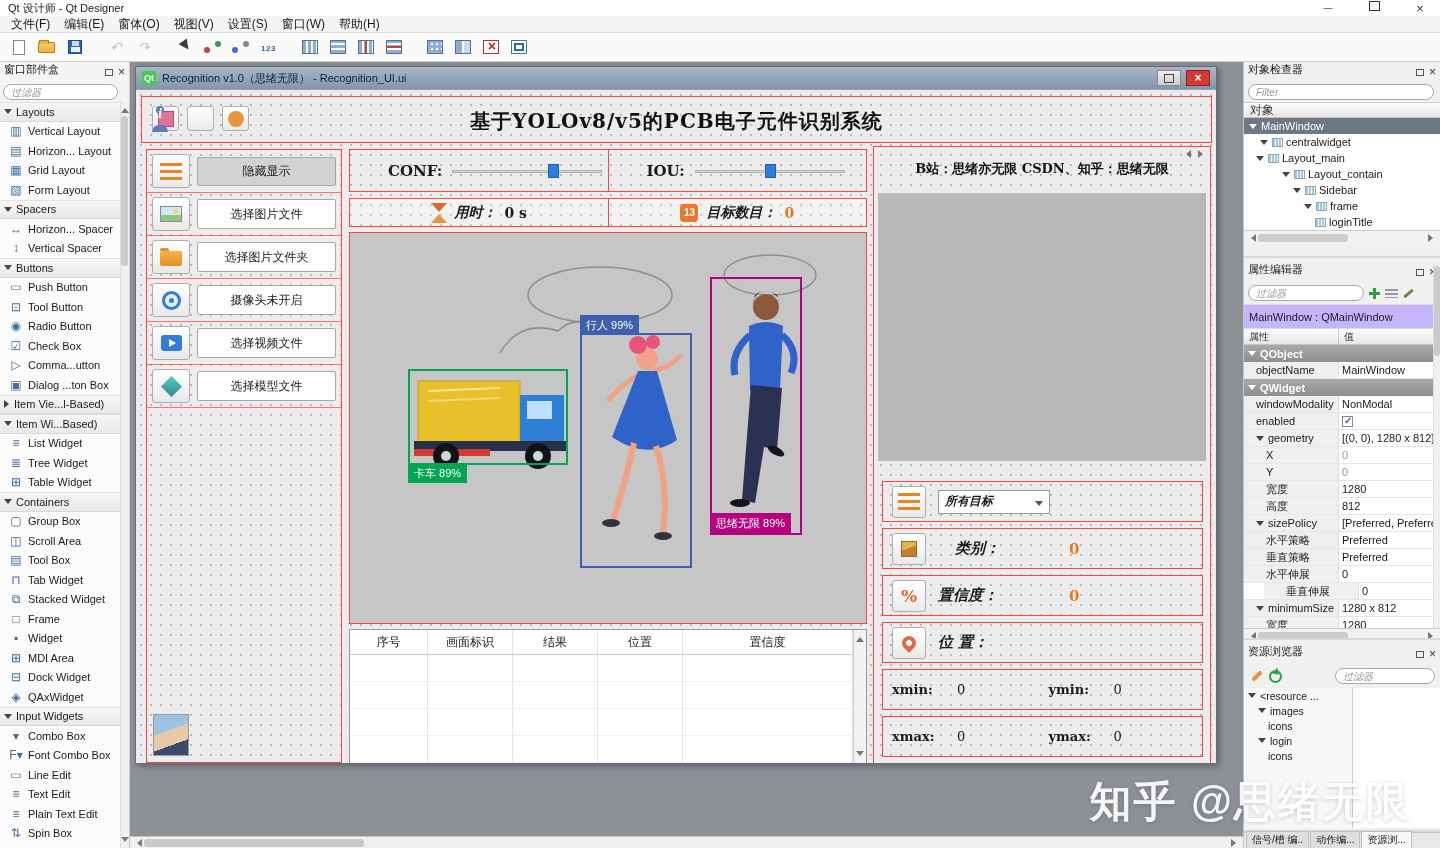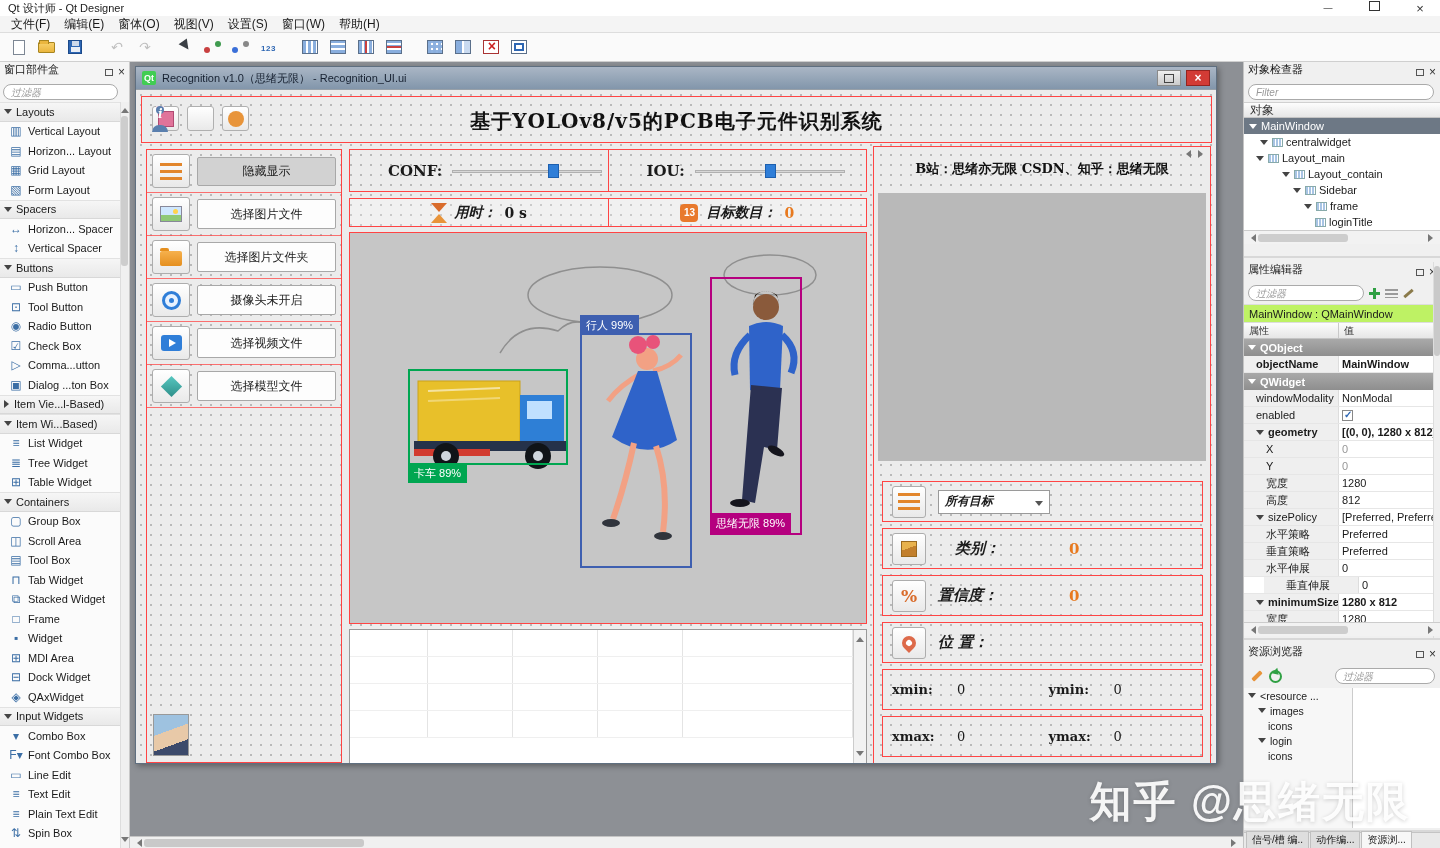--- a/index.html
+++ b/index.html
@@ -205,30 +205,30 @@
   .hthumb{position:absolute;left:14px;top:3px;width:90px;height:8px;background:#cdcdcd;border-radius:3px}
 
   .pe-filter-row{height:22px;display:flex;align-items:center;gap:4px;padding:0 4px}
   .pe-filter{width:116px}
   .plus-ic{width:13px;height:13px;position:relative;flex:none}
   .plus-ic::before{content:'';position:absolute;left:5px;top:1px;width:3px;height:11px;background:#2fa043}
   .plus-ic::after{content:'';position:absolute;left:1px;top:5px;width:11px;height:3px;background:#2fa043}
   .gear-ic{width:13px;height:9px;background:repeating-linear-gradient(#9a9a9a 0 2px,#f0f0f0 2px 4px);flex:none}
   .wrench-ic{width:12px;height:12px;position:relative;flex:none}
   .wrench-ic::before{content:'';position:absolute;left:1px;top:5px;width:11px;height:3px;background:#8a7a4a;transform:rotate(-40deg)}
-  .pe-objline{height:19px;display:flex;align-items:center;padding-left:5px;font-size:11px;background:#bef264;border-top:1px solid #ddd;border-bottom:1px solid #ddd}
+  .pe-objline{height:25px;display:flex;align-items:center;padding-left:5px;font-size:11px;background:#c4b5fd;border-top:1px solid #ddd;border-bottom:1px solid #ddd}
   .pe-cols{height:16px;display:flex;background:linear-gradient(#fdfdfd,#e6e6e6);border-bottom:1px solid #c4c4c4;font-size:10px;color:#333}
   .pe-cols span{display:flex;align-items:center;padding-left:5px}
   .pe-cols span:first-child{width:95px;border-right:1px solid #c9c9c9}
   .pe-rows{position:relative;height:283px;overflow:hidden;background:#fff}
   .pe-section{height:17px;background:linear-gradient(#a9a9a9,#8e8e8e);color:#fff;font-weight:bold;display:flex;align-items:center;padding-left:4px;font-size:11px}
   .pe-row{display:flex;height:17px;border-bottom:1px solid #e6e6e6;font-size:11px}
   .pe-name{width:95px;background:#efefef;border-right:1px solid #ddd;display:flex;align-items:center;overflow:hidden;white-space:nowrap;flex:none}
   .pe-value{flex:1;background:#fff;padding:0 3px;display:flex;align-items:center;overflow:hidden;white-space:nowrap}
-  .pe-row.bold .pe-name,.pe-row.bold .pe-value{font-weight:bold}
+  .pe-row.bold .pe-name,.pe-row.bold .pe-value{font-weight:normal}
   .pe-value.dim{color:#979797}
   .cb{width:11px;height:11px;border:1px solid #888;background:#fff;position:relative;display:inline-block}
   .cb.checked::before{content:'✓';position:absolute;left:1px;top:-2px;font-size:10px;color:#2d66b3;font-weight:bold}
   .pe-vscroll{position:absolute;right:0;top:0;bottom:0;width:7px;background:#f0f0f0;border-left:1px solid #ddd}
   .pe-vthumb{position:absolute;right:0.5px;top:4px;width:6px;height:90px;background:#c9c9c9;border-radius:3px}
 
   .rb-toolbar{height:24px;display:flex;align-items:center;gap:6px;padding:0 5px}
   .pencil-ic{width:14px;height:14px;position:relative;flex:none}
   .pencil-ic::before{content:'';position:absolute;left:2px;top:5px;width:12px;height:4px;background:#e8943a;transform:rotate(-45deg);border-radius:1px}
   .refresh-ic{width:13px;height:13px;border:2px solid #2fa043;border-radius:50%;position:relative;flex:none}
@@ -657,20 +657,27 @@
               <div class="det det-2" style="border-color: rgb(0, 166, 81);">
                 <span class="det-label bottom" style="background: rgb(0, 166, 81);">卡车 89%</span>
               </div>
               <div class="det det-3" style="border-color: rgb(181, 0, 127);">
                 <span class="det-label bottom-in" style="background: rgb(181, 0, 127);">思绪无限 89%</span>
               </div>
             </div>
 
           <div class="result-table">
             <div class="rt-main">
+              <div class="rt-head">
+                  <span class="rt-cell">序号</span>
+                  <span class="rt-cell">画面标识</span>
+                  <span class="rt-cell">结果</span>
+                  <span class="rt-cell">位置</span>
+                  <span class="rt-cell">置信度</span>
+                </div>
               <div>
                   <div class="rt-row">
                     <span class="rt-cell"></span>
                     <span class="rt-cell"></span>
                     <span class="rt-cell"></span>
                     <span class="rt-cell"></span>
                     <span class="rt-cell"></span>
                   </div>
                   <div class="rt-row">
                     <span class="rt-cell"></span>

